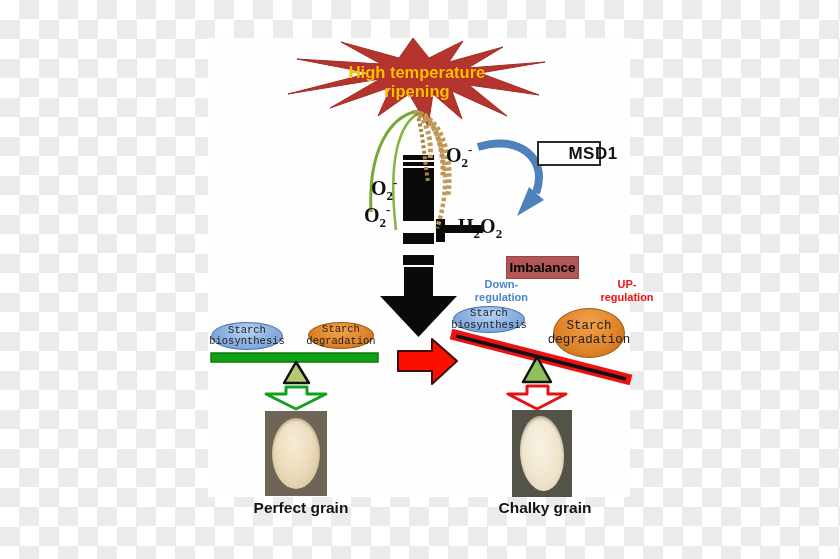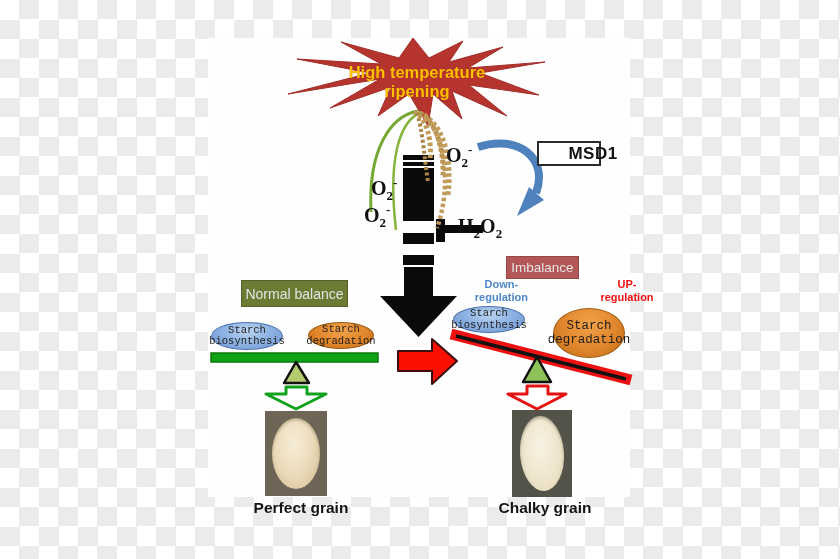--- a/index.html
+++ b/index.html
@@ -23,21 +23,21 @@
   }
   .chem{font-family:"Liberation Serif",serif;color:#101010;font-size:20px;font-weight:600;white-space:nowrap;}
   .chem sub{font-size:13px;}
   .chem sup{font-size:13px;}
 
   .msd1-box{
     left:537px;top:141px;width:64px;height:25px;background:#fff;
     border:2px solid #2b2b2b;box-sizing:border-box;
     font-size:17px;font-weight:600;color:#111;letter-spacing:.5px;padding-left:48px;
   }
-  .title-box{box-sizing:border-box;color:#e5e5e5;font-size:14px;}
+  .title-box{box-sizing:border-box;color:#000000;font-size:14px;font-weight:bold;}
   .normal-box{left:241px;top:280px;width:107px;height:27px;background:#6b7b33;border:1px solid #55622a;}
   .imbalance-box{left:506px;top:256px;width:73px;height:23px;background:#b25656;border:1px solid #954848;font-size:13.5px;}
 
   .reg-label{width:70px;font-size:11px;font-weight:bold;line-height:12.5px;top:278px;}
   .down-reg{left:458px;color:#4d86c6;justify-content:flex-end;}
   .up-reg{left:592px;color:#ee1111;}
 
   .ellipse{border-radius:50%;color:#1c1c1c;font-size:10.5px;line-height:11.5px;box-sizing:border-box;font-family:Liberation Mono, monospace;}
   .blue-ell{background:radial-gradient(ellipse at 50% 30%, #bdd5f0 0%, #8fb4e4 45%, #6e96ce 100%);border:1px solid #4a74ae;}
   .orange-ell{background:radial-gradient(ellipse at 50% 30%, #f2a24a 0%, #e0862c 55%, #c06a12 100%);border:1px solid #9a5a10;}
@@ -132,23 +132,20 @@
     <span>O</span><sub>2</sub><sup>-</sup>
   </div>
   <div class="abs chem" style="left:364px;top:202px;">
     <span>O</span><sub>2</sub><sup>-</sup>
   </div>
 
   <div class="abs chem" style="left:458px;top:215px;">
     <span>H</span><sub>2</sub><span>O</span><sub>2</sub>
   </div>
 
-  <div class="abs ctr title-box normal-box">
-    <span>Normal balance</span>
-  </div>
   <div class="abs ctr ellipse blue-ell ell-left-blue">
     <div>
         <div>Starch</div>
         <div>biosynthesis</div>
       </div>
   </div>
   <div class="abs ctr ellipse orange-ell ell-left-orange">
     <div>
         <div>Starch</div>
         <div>degradation</div>

